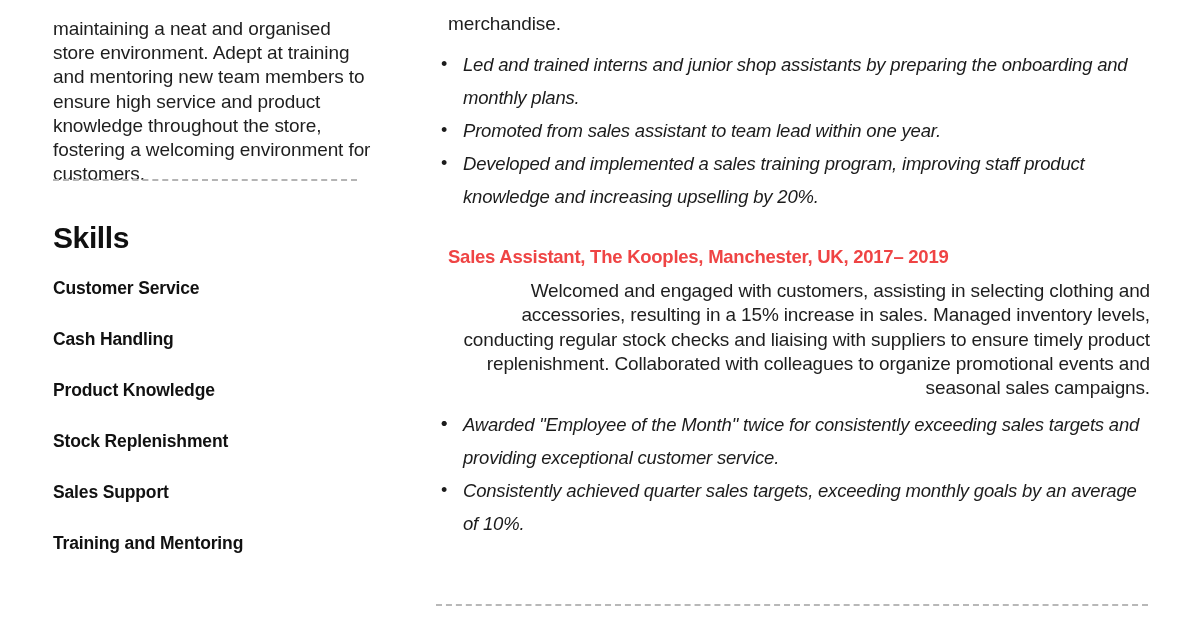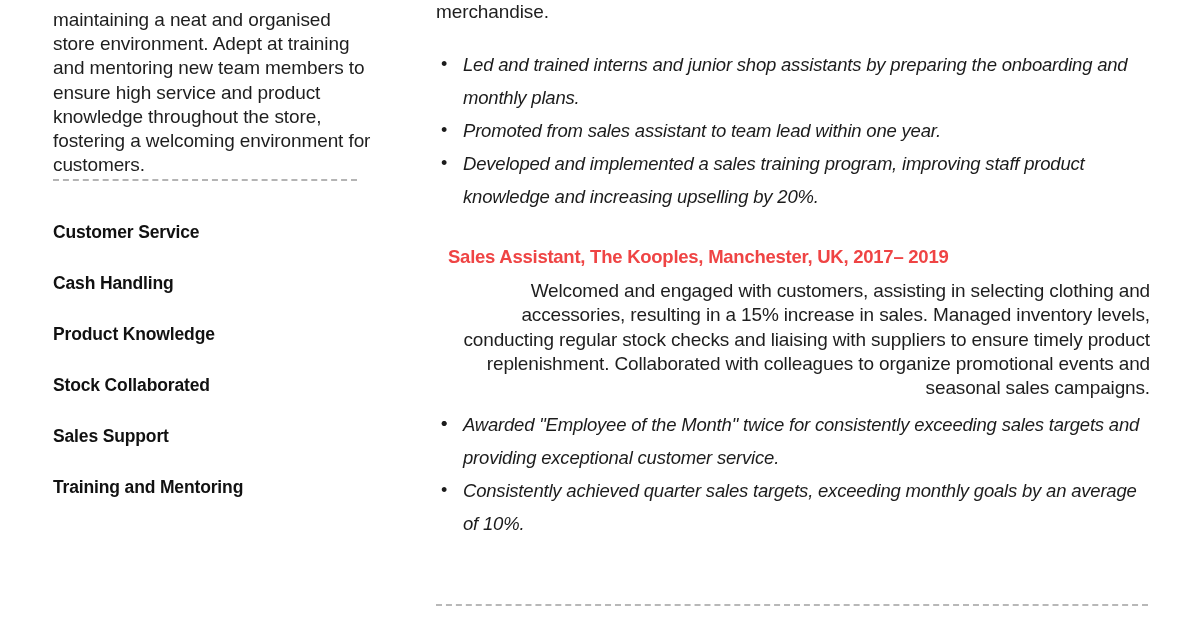--- a/index.html
+++ b/index.html
@@ -29,21 +29,21 @@
     top: 0;
     width: 320px;
   }
 
   .summary-text {
     font-size: 19px;
     line-height: 24.2px;
     color: #1e1e1e;
     letter-spacing: -0.1px;
     margin: 0;
-    padding-top: 8px;
+    padding-top: 17px;
   }
 
   .divider-left {
     position: absolute;
     left: 53px;
     top: 179px;
     width: 304px;
     height: 0;
     border-top: 2px dashed #b4b4b4;
   }
@@ -79,21 +79,21 @@
     left: 436px;
     top: 0;
     width: 714px;
   }
 
   .rc-lead {
     font-size: 19px;
     line-height: 24px;
     letter-spacing: -0.1px;
     color: #1e1e1e;
-    margin: 0;
+    margin: 12px;
   }
 
   .bullet-list {
     list-style: none;
     margin: 0;
     padding: 0;
   }
 
   .bullet-list li {
     position: relative;
@@ -154,24 +154,25 @@
 
 <div class="page">
 
   <div class="left-col">
     <p class="summary-text">maintaining a neat and organised store environment. Adept at training and mentoring new team members to ensure high service and product knowledge throughout the store, fostering a welcoming environment for customers.</p>
   </div>
 
   <div class="divider-left"></div>
 
   <div class="skills-block">
+    <h2 class="skills-heading">Skills</h2>
     <div class="skill-item">Customer Service</div>
     <div class="skill-item">Cash Handling</div>
     <div class="skill-item">Product Knowledge</div>
-    <div class="skill-item">Stock Collaborated</div>
+    <div class="skill-item">Stock Replenishment</div>
     <div class="skill-item">Sales Support</div>
     <div class="skill-item">Training and Mentoring</div>
   </div>
 
   <div class="right-col">
 
     <div class="slot-merchandise">
       <p class="rc-lead">merchandise.</p>
     </div>
 

